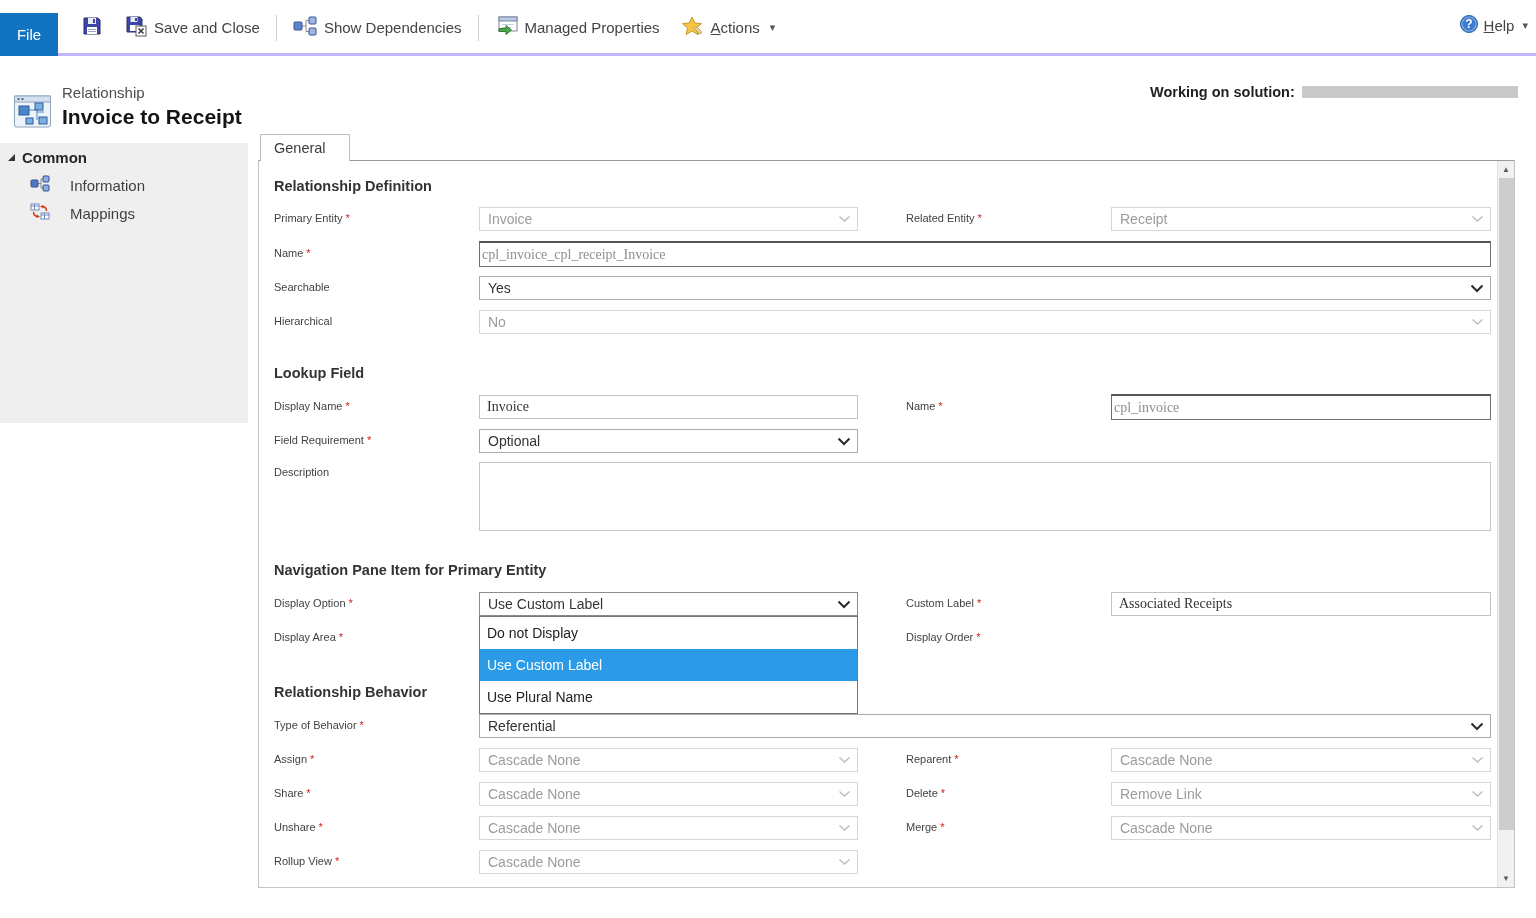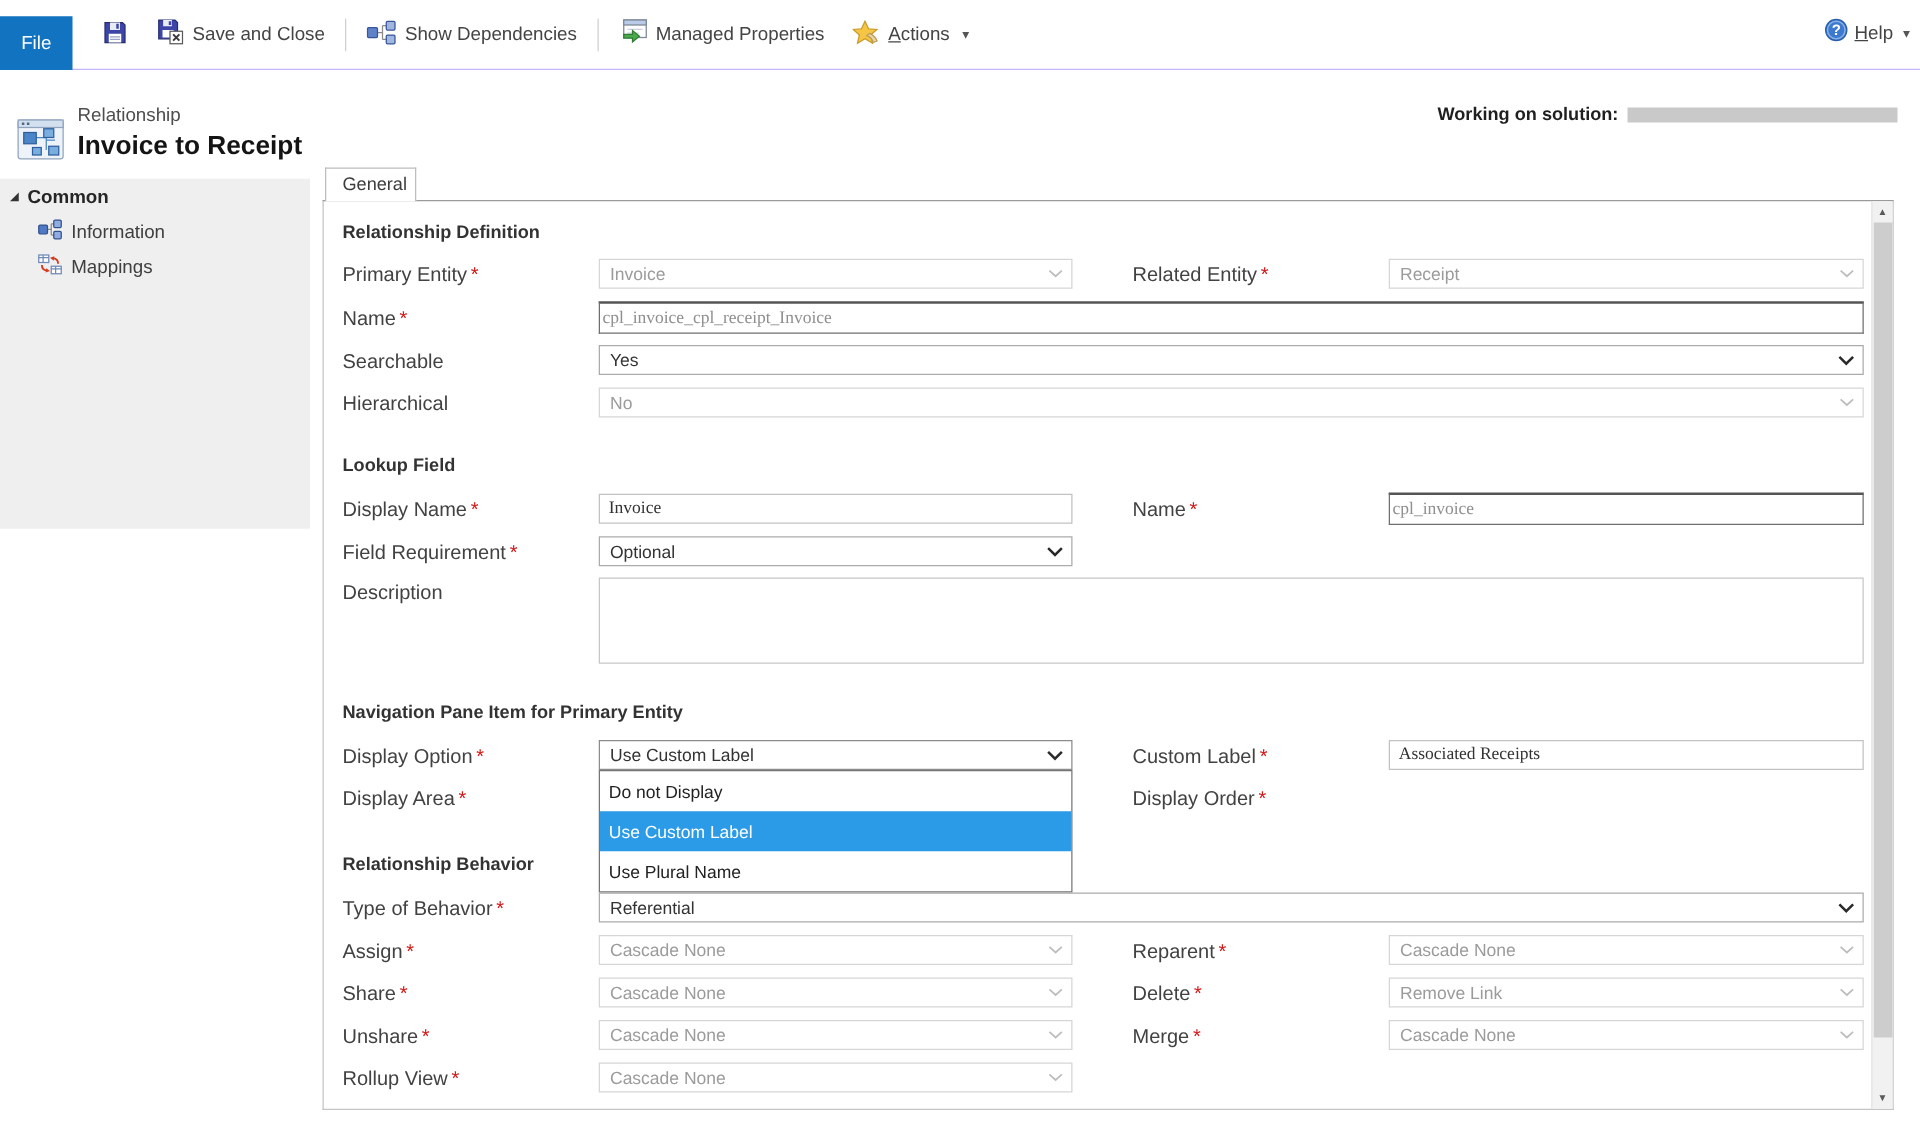--- a/index.html
+++ b/index.html
@@ -1,46 +1,46 @@
 <!DOCTYPE html>
 <html><head>
 <meta charset="utf-8">
 <style>
   * { margin:0; padding:0; box-sizing:border-box; }
   html,body { background:#fff; }
   body { font-family:"Liberation Sans", sans-serif; color:#404040; }
   .screen { position:relative; width:1536px; height:918px; background:#fff; overflow:hidden; }
 
   
-  .toolbar { position:absolute; left:0; top:0; width:1536px; height:56px; background:#fff; border-bottom:1px solid #c4b5fd; }
+  .toolbar { position:absolute; left:0; top:0; width:1536px; height:56px; background:#fff; border-bottom:3px solid #c4b5fd; }
   .file-btn { position:absolute; left:0; top:13px; width:58px; height:43px; background:#1273c0; color:#fff; font-size:15px; display:flex; align-items:center; justify-content:center; cursor:default; }
   .tb-row { position:absolute; left:76px; top:0; height:55px; display:flex; align-items:center; }
   .tb-item { display:flex; align-items:center; gap:7px; font-size:15px; color:#444; padding:4px 6px; cursor:default; }
   .tb-sep { width:1px; height:26px; background:#cfcfcf; margin:0 10px; }
   .caret { font-size:11px; color:#555; margin-left:3px; }
   .help-area { position:absolute; right:8px; top:14px; display:flex; align-items:center; gap:5px; font-size:15px; color:#444; }
 
   
   .entity-type { position:absolute; left:62px; top:84px; font-size:15px; color:#4d4d4d; }
   .page-title { position:absolute; left:62px; top:105px; font-size:21px; font-weight:bold; color:#141414; }
   .rel-icon-box { position:absolute; left:13px; top:92px; }
   .working-label { position:absolute; left:1150px; top:84px; font-size:14.5px; font-weight:bold; color:#1f1f1f; }
   .solution-bar { position:absolute; left:1302px; top:86px; width:216px; height:12px; background:#c9c9c9; }
 
   
   .sidebar { position:absolute; left:0; top:143px; width:248px; height:280px; background:#efefef; }
   .side-group { position:absolute; left:8px; top:6px; display:flex; align-items:center; gap:7px; font-size:15px; font-weight:bold; color:#262626; cursor:default; }
   .tri-expanded { width:0; height:0; border-left:7px solid transparent; border-bottom:7px solid #333; }
-  .side-item { position:absolute; left:30px; display:flex; align-items:center; gap:7px; font-size:15px; color:#3f3f3f; cursor:default; }
-
-  
-  .tab { position:absolute; left:260px; top:134px; width:73px; height:27px; background:#fff; border:1px solid #bdbdbd; border-bottom:none; z-index:3; display:flex; align-items:center; padding-left:13px; font-size:14.5px; color:#3c3c3c; }
+  .side-item { position:absolute; left:30px; display:flex; align-items:center; gap:20px; font-size:15px; color:#3f3f3f; cursor:default; }
+
+  
+  .tab { position:absolute; left:260px; top:134px; width:90px; height:27px; background:#fff; border:1px solid #bdbdbd; border-bottom:none; z-index:3; display:flex; align-items:center; padding-left:13px; font-size:14.5px; color:#3c3c3c; }
   .form-content { position:absolute; left:258px; top:160px; width:1257px; height:728px; background:#fff; border:1px solid #c4c4c4; border-top:1px solid #9a9a9a; }
   .sect { position:absolute; font-size:14.5px; font-weight:bold; color:#333; white-space:nowrap; }
-  .flabel { position:absolute; font-size:16px; color:#424242; white-space:nowrap; }
+  .flabel { position:absolute; font-size:11px; color:#424242; white-space:nowrap; }
   .ast { color:#d41717; margin-left:3px; }
   .dd { position:absolute; height:24px; background:#fff; border:1px solid #ababab; display:flex; align-items:center; justify-content:space-between; padding:0 6px 0 8px; font-size:14px; color:#333; }
   .dd.disabled { border-color:#d6d6d6; color:#9b9b9b; }
   .dd.open { border-color:#8c8c8c; }
   .chev { display:flex; align-items:center; }
   .tinput { position:absolute; height:24px; border:1px solid #c2c2c2; font-family:Liberation Serif, serif; font-size:14px; padding:0 7px; color:#333; background:#fff; }
   .tinput.focusy { height:26px; border:1px solid #6f6f6f; border-top:2px solid #555; color:#8f8f8f; padding:0 2px; }
   .desc-area { position:absolute; border:1px solid #c6c6c6; resize:none; font-family:"Liberation Sans",sans-serif; font-size:14px; padding:4px 6px; color:#333; }
   .opt-list { position:absolute; left:220px; top:455px; width:379px; background:#fff; border:1px solid #767676; z-index:6; }
   .opt { height:32px; display:flex; align-items:center; padding-left:7px; font-size:14px; color:#222; cursor:default; }

